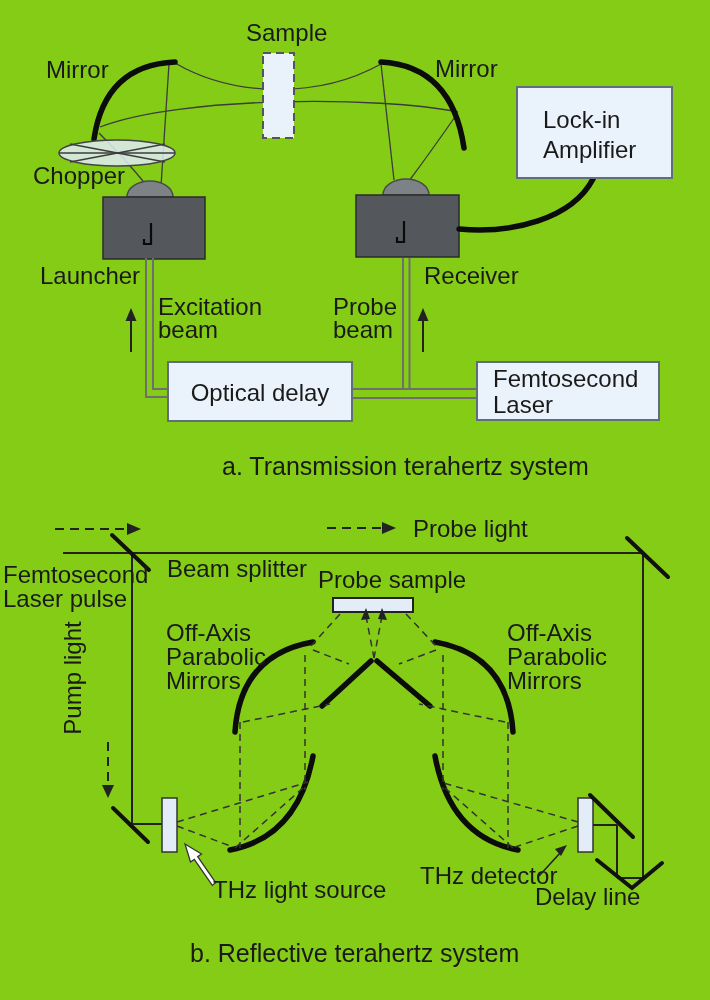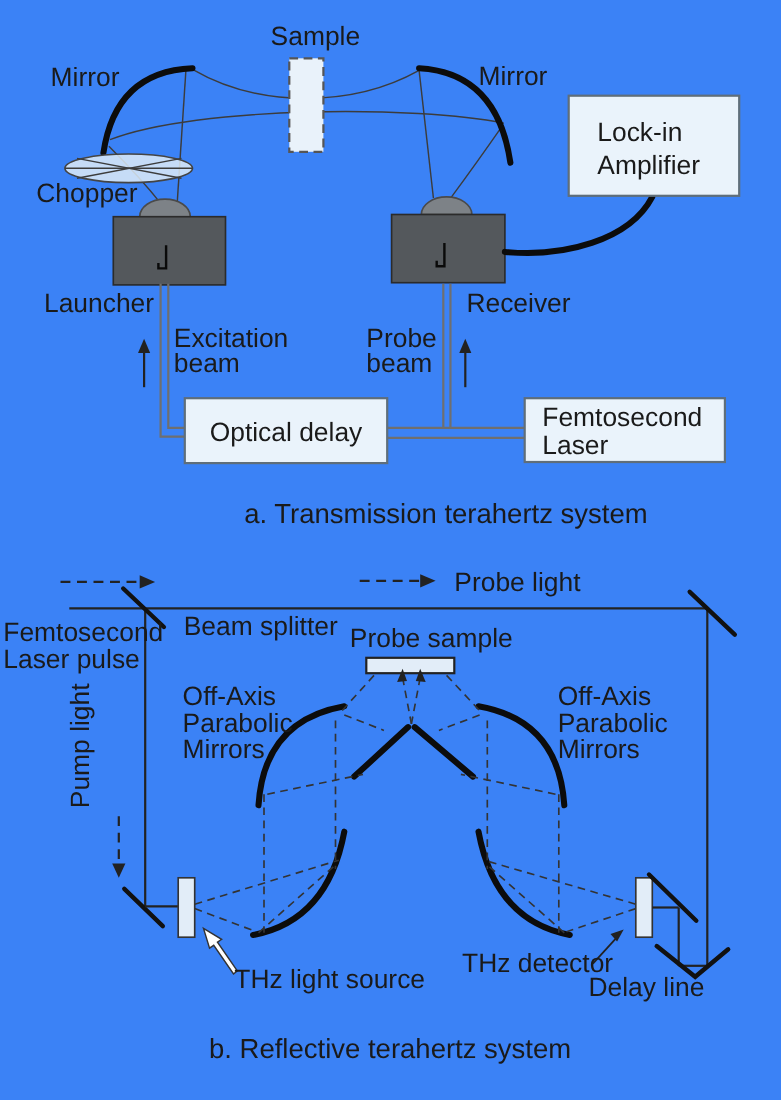--- a/index.html
+++ b/index.html
@@ -1,16 +1,16 @@
 <!DOCTYPE html>
 <html><head>
 <meta charset="utf-8">
 <style>
   html,body{margin:0;padding:0;background:#fff;}
-  #page{position:relative;width:710px;height:1000px;background:#3b82f6;overflow:hidden;
+  #page{position:relative;width:710px;height:1000px;background:#84cc16;overflow:hidden;
         font-family:"Liberation Sans", sans-serif;}
   svg{display:block;position:absolute;left:0;}
   #fig-a{top:0;}
   #fig-b{top:490px;}
   text{fill:#1a1a1a;font-family:"Liberation Sans", sans-serif;}
   .lbl{font-size:24px;}
   .cap{font-size:25px;}
   .thin{stroke:#3c3c3c;stroke-width:1.3;fill:none;}
   .pipe{stroke:#6f6f6f;stroke-width:2;fill:none;}
   .mirror{stroke:#0c0c0c;stroke-width:5.5;fill:none;stroke-linecap:round;}

